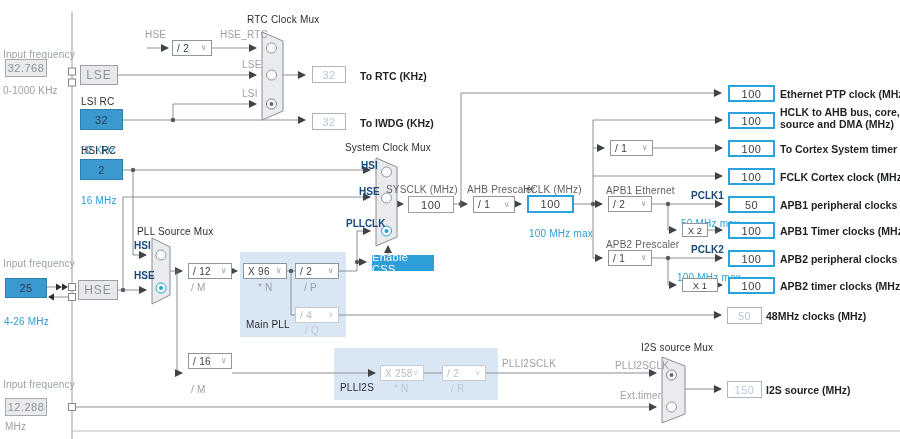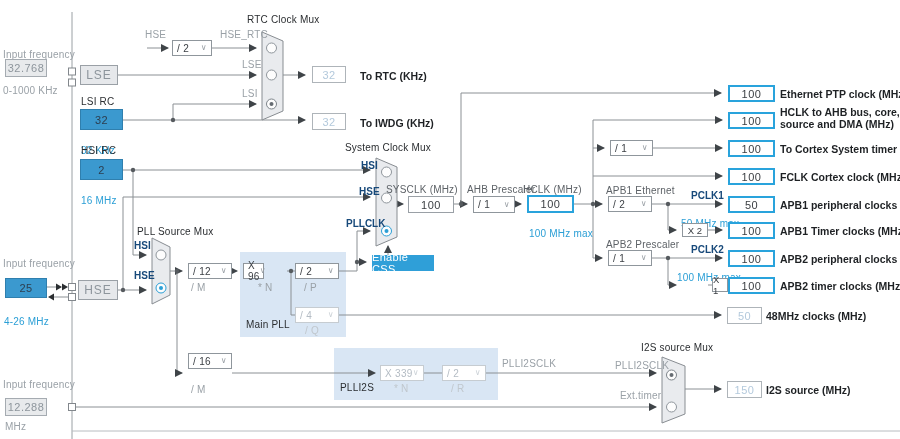--- a/index.html
+++ b/index.html
@@ -198,21 +198,21 @@
   <div class="T" style="left:137px;top:226px">PLL Source Mux</div>
   <div class="N" style="left:134px;top:240px">HSI</div>
   <div class="N" style="left:134px;top:270px">HSE</div>
   <div class="DD" style="left:188px;top:263px;width:44px;height:16px">
     <span>/ 12</span>
     <span class="chev">∨</span>
   </div>
   <div class="L" style="left:191px;top:282px">/ M</div>
 
   <div class="T" style="left:246px;top:319px">Main PLL</div>
-  <div class="DD" style="left:243px;top:263px;width:21px;height:16px">
+  <div class="DD" style="left:243px;top:263px;width:44px;height:16px">
     <span>X 96</span>
     <span class="chev">∨</span>
   </div>
   <div class="L" style="left:258px;top:282px">* N</div>
   <div class="DD" style="left:295px;top:263px;width:44px;height:16px">
     <span>/ 2</span>
     <span class="chev">∨</span>
   </div>
   <div class="L" style="left:304px;top:282px">/ P</div>
   <div class="DD d" style="left:295px;top:307px;width:44px;height:16px">
@@ -266,35 +266,35 @@
 
   <div class="L Ld" style="left:606px;top:239px">APB2 Prescaler</div>
   <div class="DD" style="left:608px;top:250px;width:44px;height:16px">
     <span>/ 1</span>
     <span class="chev">∨</span>
   </div>
   <div class="N" style="left:691px;top:244px">PCLK2</div>
   <div class="B" style="left:677px;top:260px">100 MHz max</div>
   <div class="V a" style="left:728px;top:250px;width:47px;height:17px">100</div>
   <div class="OL" style="left:780px;top:253px">APB2 peripheral clocks (MHz)</div>
-  <div class="M" style="left:712px;top:278px;width:16px;height:14px">X 1</div>
+  <div class="M" style="left:682px;top:278px;width:36px;height:14px">X 1</div>
   <div class="V a" style="left:728px;top:277px;width:47px;height:17px">100</div>
   <div class="OL" style="left:780px;top:280px">APB2 timer clocks (MHz)</div>
 
   <div class="V d" style="left:727px;top:307px;width:35px;height:17px">50</div>
   <div class="OL" style="left:766px;top:310px">48MHz clocks (MHz)</div>
 
   <div class="DD" style="left:188px;top:353px;width:44px;height:16px">
     <span>/ 16</span>
     <span class="chev">∨</span>
   </div>
   <div class="L" style="left:191px;top:384px">/ M</div>
   <div class="T" style="left:340px;top:382px">PLLI2S</div>
   <div class="DD d" style="left:380px;top:365px;width:44px;height:16px">
-    <span>X 339</span>
+    <span>X 258</span>
     <span class="chev">∨</span>
   </div>
   <div class="L Ldim" style="left:394px;top:383px">* N</div>
   <div class="DD d" style="left:442px;top:365px;width:44px;height:16px">
     <span>/ 2</span>
     <span class="chev">∨</span>
   </div>
   <div class="L Ldim" style="left:451px;top:383px">/ R</div>
   <div class="L" style="left:502px;top:358px">PLLI2SCLK</div>
 

